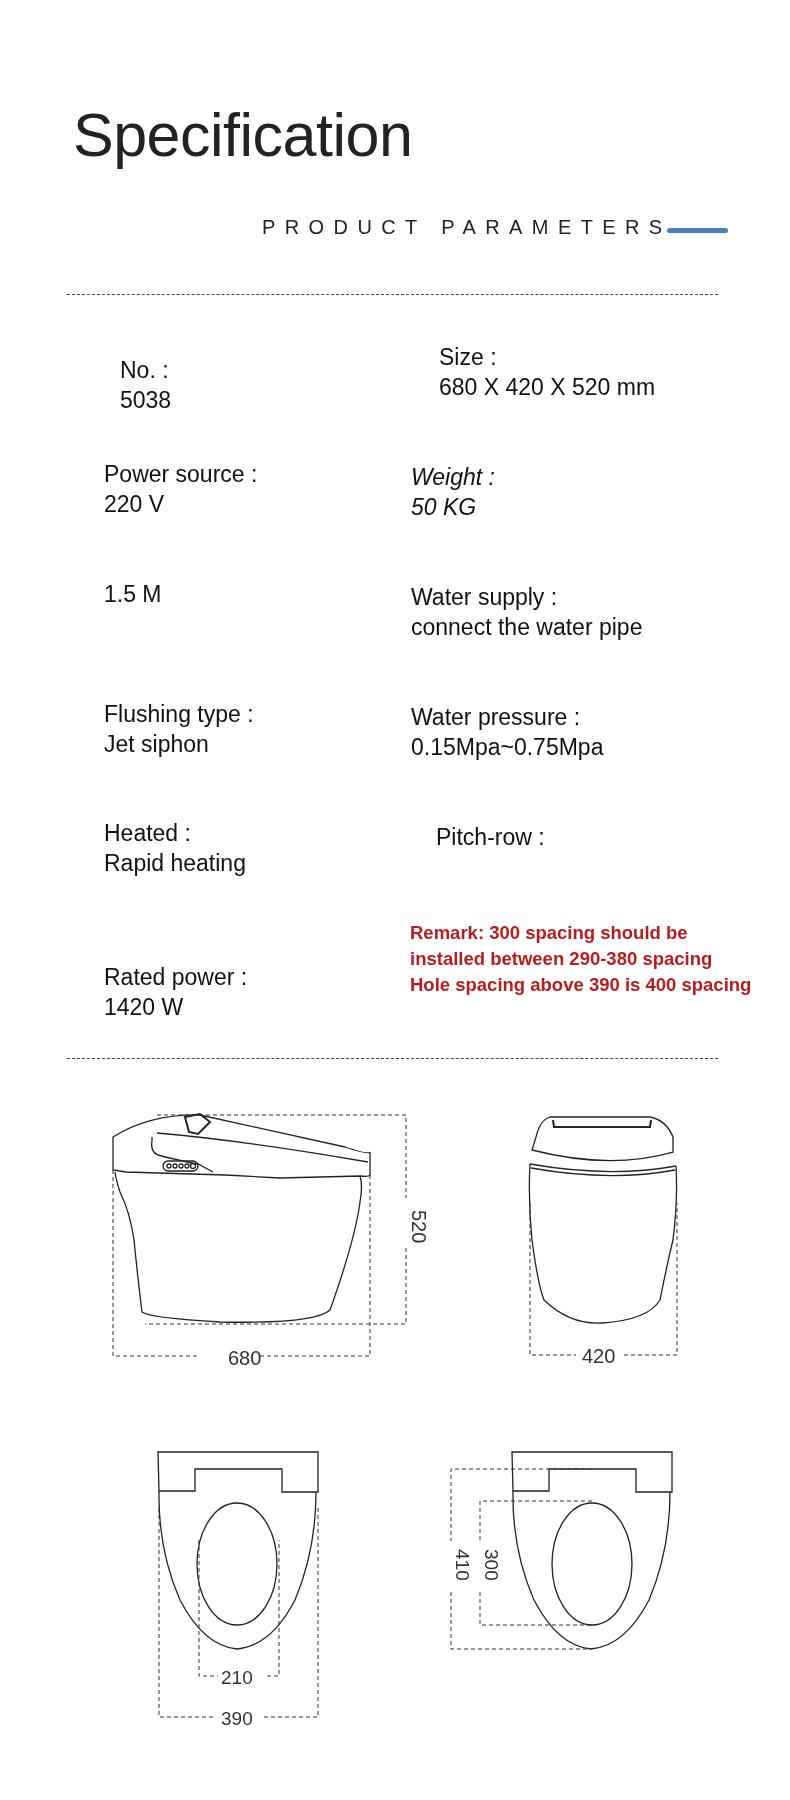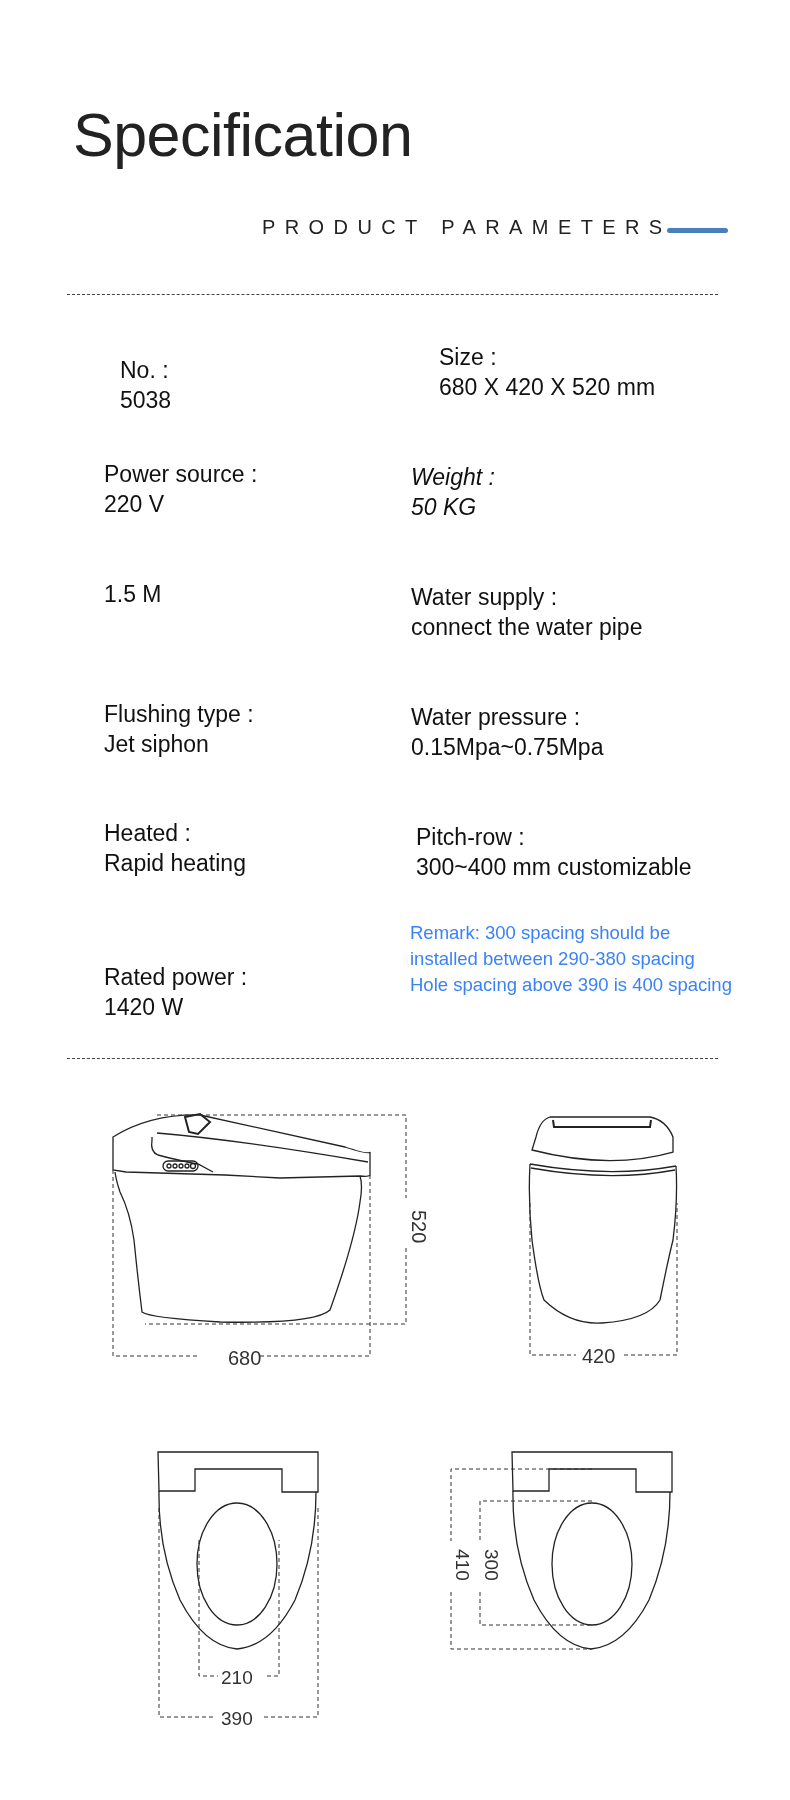--- a/index.html
+++ b/index.html
@@ -5,21 +5,21 @@
   html, body { margin:0; padding:0; background:#ffffff; }
   body { width:790px; height:1800px; position:relative; overflow:hidden;
          font-family:"Liberation Sans", sans-serif; color:#1a1a1a; }
   .abs { position:absolute; }
   .title { left:73px; top:100px; font-size:61px; line-height:70px; color:#222; letter-spacing:-0.5px; white-space:nowrap; }
   .subtitle { left:262px; top:216px; font-size:20px; line-height:22px; letter-spacing:9.4px; color:#222; white-space:nowrap; }
   .accent-bar { left:667px; top:228px; width:61px; height:5px; border-radius:3px; }
   .dash { left:67px; width:651px; height:0; border-top:1px dashed #444; }
   .spec { font-size:23px; line-height:30px; color:#111; white-space:nowrap; }
   .spec .lbl, .spec .val { display:block; }
-  .remark { left:410px; top:920px; font-size:18.5px; line-height:26px; color:#3b82f6; white-space:nowrap; }
+  .remark { left:410px; top:920px; font-size:18.5px; line-height:26px; color:#b91c1c; white-space:nowrap;font-weight:bold; }
   .remark span { display:block; }
   svg text { font-family:"Liberation Sans", sans-serif; }
 </style>
 </head>
 <body>
 
 <div class="abs title">Specification</div>
 <div class="abs subtitle">PRODUCT PARAMETERS</div>
 <div class="abs accent-bar" style="background:#4a7fbb;"></div>
 
@@ -58,23 +58,22 @@
   <span class="val">50 KG</span>
 </div>
 <div class="abs spec" style="left:411px; top:582px;">
   <span class="lbl">Water supply :</span>
   <span class="val">connect the water pipe</span>
 </div>
 <div class="abs spec" style="left:411px; top:702px;">
   <span class="lbl">Water pressure :</span>
   <span class="val">0.15Mpa~0.75Mpa</span>
 </div>
-<div class="abs spec" style="left:416px; top:822px;">
+<div class="abs spec" style="left:436px; top:822px;">
   <span class="lbl">Pitch-row :</span>
-  <span class="val">300~400 mm customizable</span>
 </div>
 
 <div class="abs remark">
   <span>Remark: 300 spacing should be</span>
   <span>installed between 290-380 spacing</span>
   <span>Hole spacing above 390 is 400 spacing</span>
 </div>
 
 <div class="abs dash" style="top:1058px;"></div>
 

